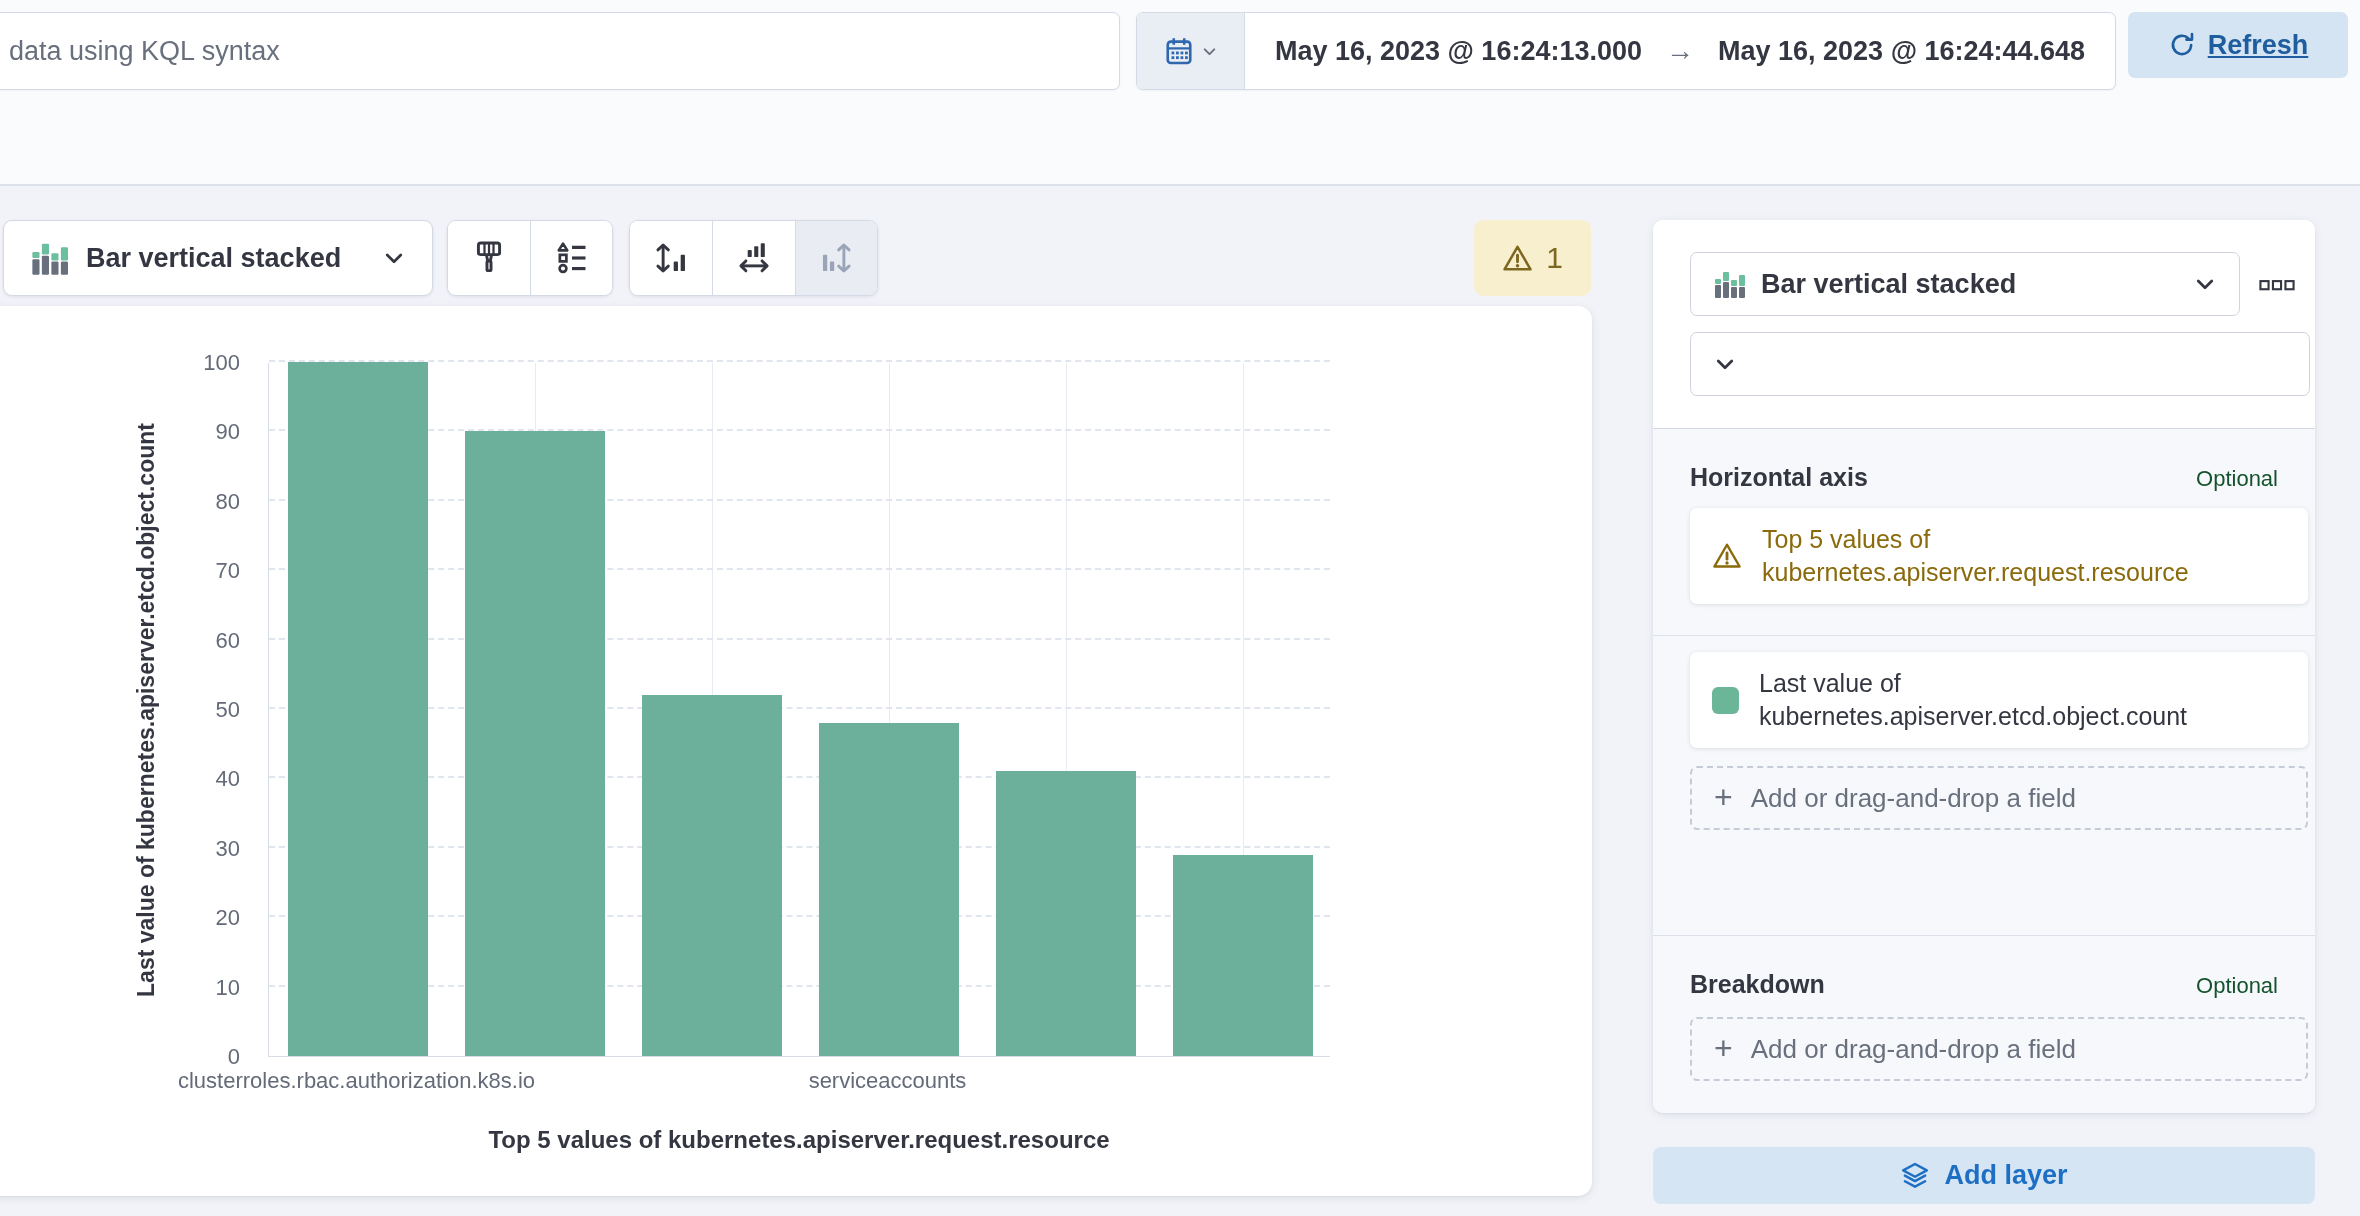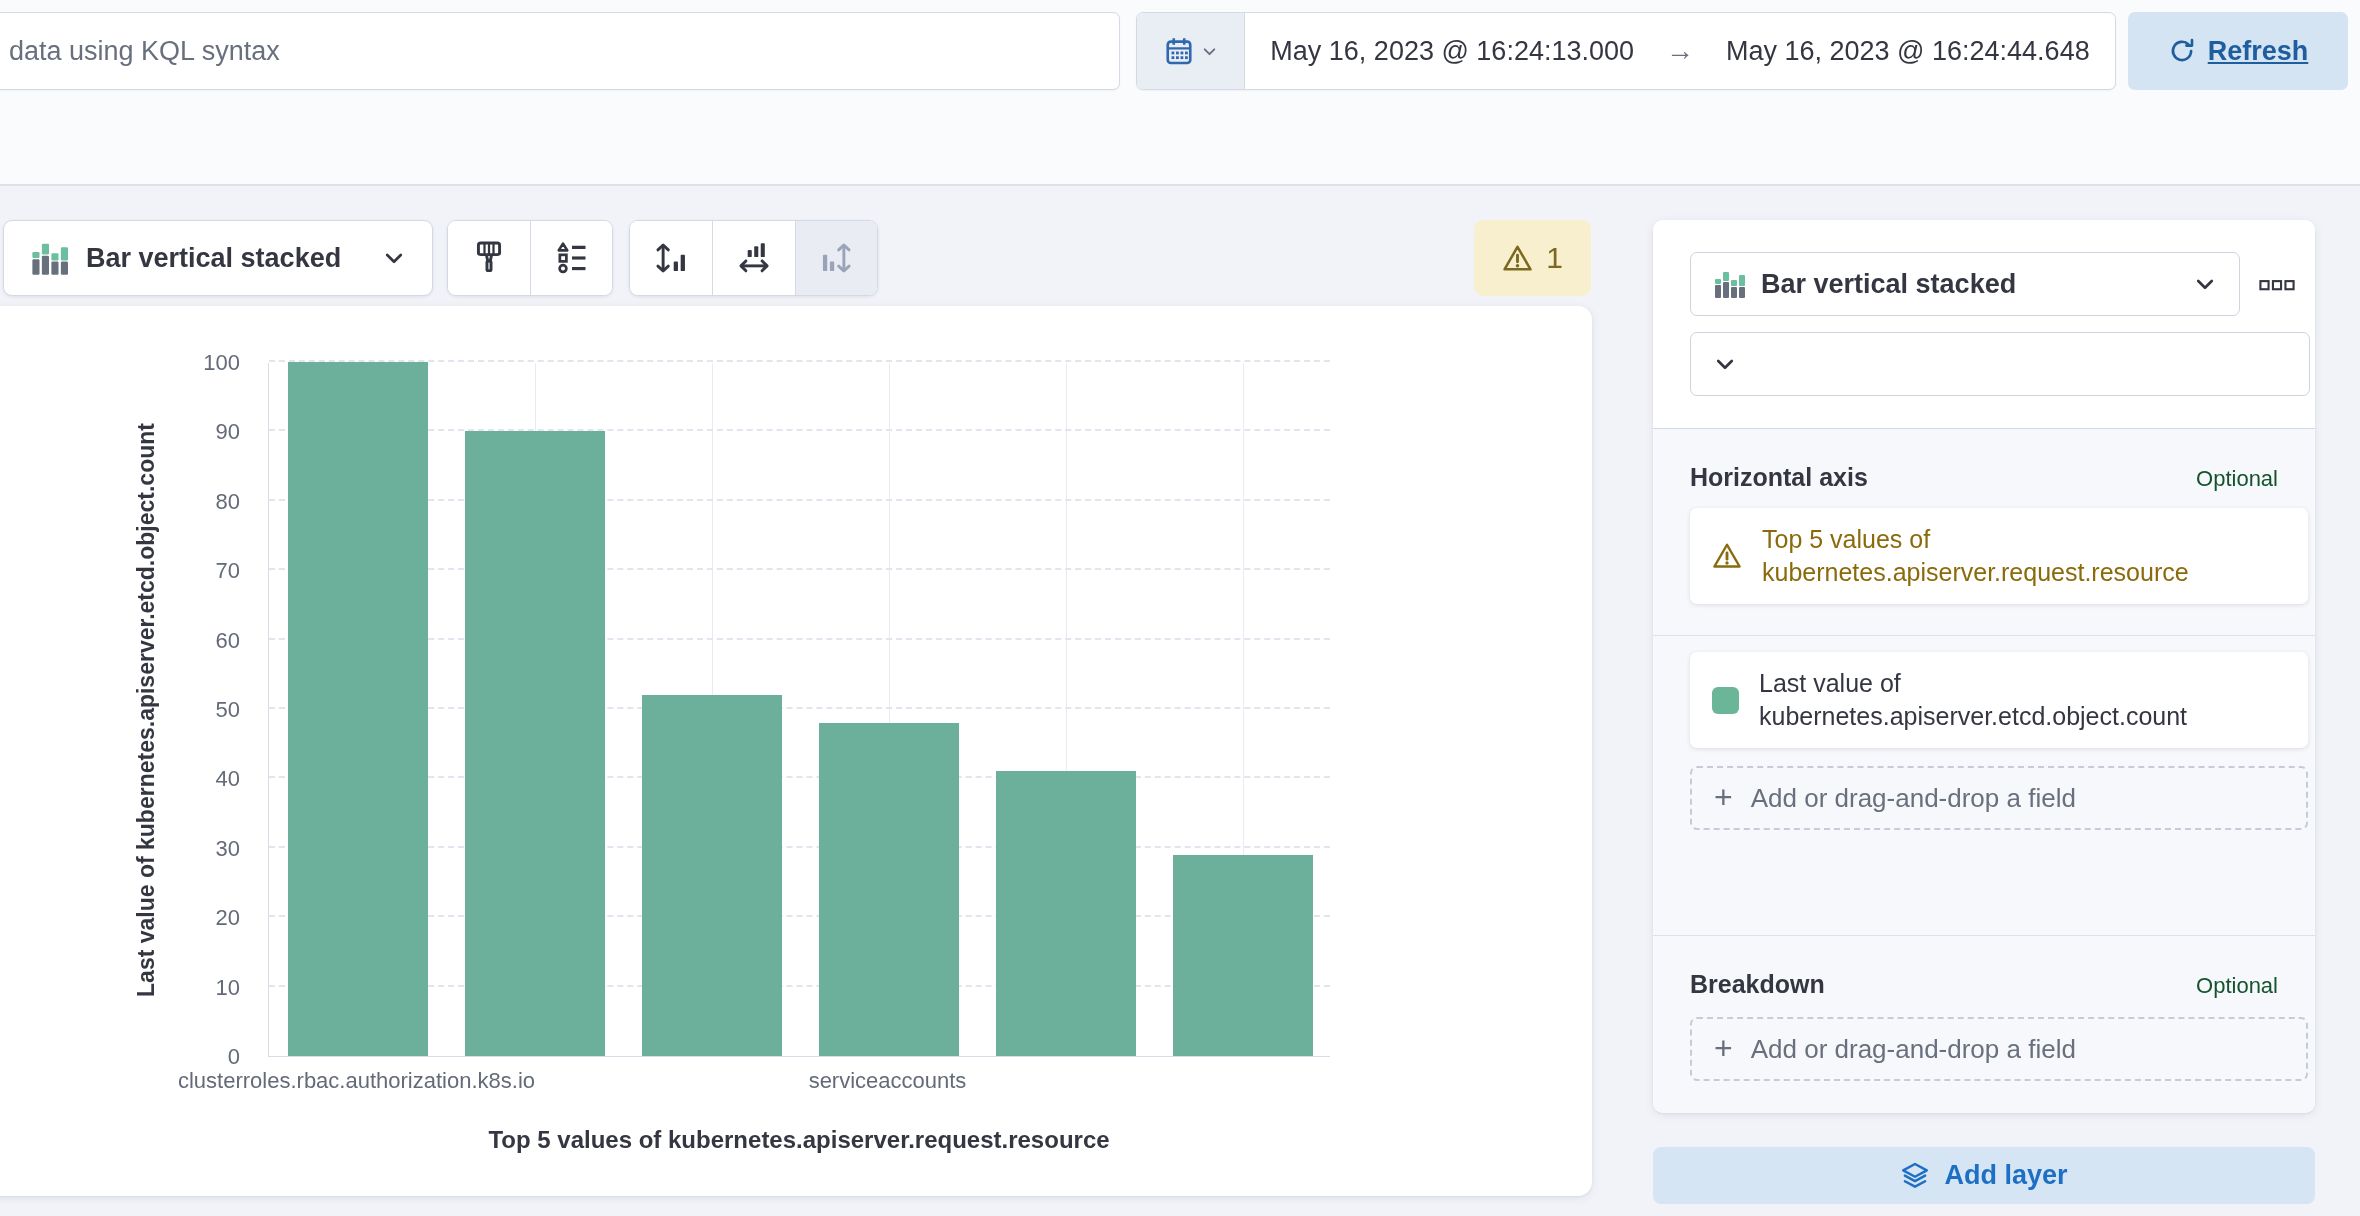--- a/index.html
+++ b/index.html
@@ -6,23 +6,23 @@
   *{box-sizing:border-box;}
   body{font-family:"Liberation Sans","DejaVu Sans",sans-serif;background:#f1f3f8;}
   .screen{position:relative;width:2360px;height:1216px;overflow:hidden;background:#f1f3f8;}
 
   
   .header{position:absolute;left:0;top:0;width:2360px;height:186px;background:#fafbfd;border-bottom:2px solid #dde2ea;}
   .searchbar{position:absolute;left:-30px;top:12px;width:1150px;height:78px;background:#fff;border:1px solid #d3dae6;border-radius:7px;display:flex;align-items:center;padding-left:38px;box-shadow:0 1px 2px rgba(82,93,115,.06);}
   .searchbar span{font-size:27px;color:#69707d;}
   .dategroup{position:absolute;left:1136px;top:12px;width:980px;height:78px;background:#fff;border:1px solid #d3dae6;border-radius:7px;display:flex;align-items:stretch;overflow:hidden;box-shadow:0 1px 2px rgba(82,93,115,.06);}
   .calseg{width:108px;background:#e9edf4;border:none;border-right:1px solid #d3dae6;display:flex;align-items:center;justify-content:center;gap:7px;cursor:pointer;padding:0;}
-  .dates{flex:1;display:flex;align-items:center;justify-content:center;gap:32px;font-size:27px;color:#343741;}
+  .dates{flex:1;display:flex;align-items:center;justify-content:center;gap:24px;font-size:27px;color:#343741;font-weight:bold;}
   .dates .arrow{color:#69707d;font-size:28px;}
-  .refreshbtn{position:absolute;left:2128px;top:12px;width:220px;height:78px;background:#d4e4f3;border:none;border-radius:7px;display:flex;align-items:center;justify-content:center;gap:12px;cursor:pointer;}
+  .refreshbtn{position:absolute;left:2128px;top:12px;width:220px;height:66px;background:#d4e4f3;border:none;border-radius:7px;display:flex;align-items:center;justify-content:center;gap:12px;cursor:pointer;}
   .refreshbtn span{font-size:27px;font-weight:700;color:#1e5d9e;text-decoration:underline;}
 
   
   .toolbar-btn{position:absolute;top:220px;height:76px;background:#fff;border:1px solid #d3dae6;border-radius:9px;box-shadow:0 1px 3px rgba(82,93,115,.12);display:flex;align-items:center;cursor:pointer;padding:0;}
   .charttype{left:3px;width:430px;padding:0 26px;gap:18px;}
   .charttype .lbl{font-size:27px;font-weight:700;color:#343741;flex:1;text-align:left;}
   .btngroup{position:absolute;top:220px;height:76px;background:#fff;border:1px solid #d3dae6;border-radius:9px;box-shadow:0 1px 3px rgba(82,93,115,.12);display:flex;overflow:hidden;}
   .grp2{left:447px;width:166px;}
   .grp3{left:629px;width:249px;}
   .btngroup button{width:83px;border:none;background:#fff;display:flex;align-items:center;justify-content:center;cursor:pointer;padding:0;}

